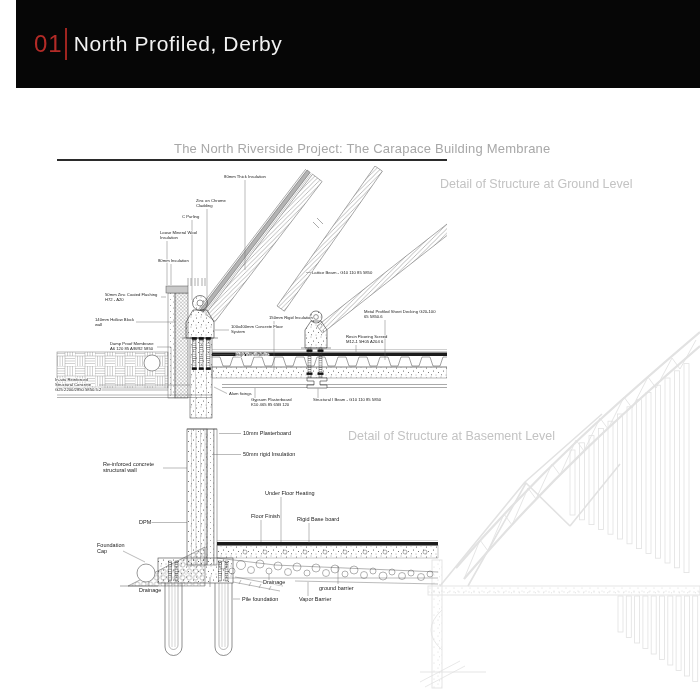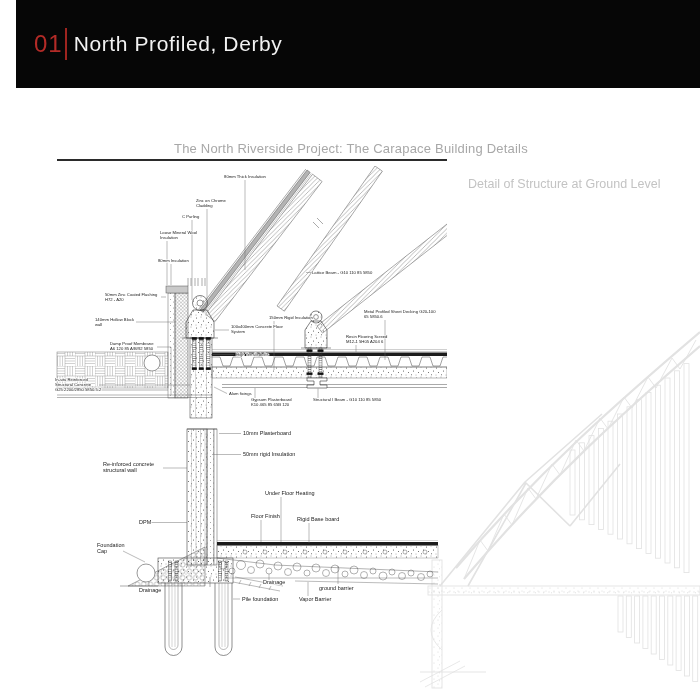--- a/index.html
+++ b/index.html
@@ -8,21 +8,21 @@
   
   .hdr{position:absolute;left:16px;top:0;width:700px;height:88px;background:#060606;
        display:flex;align-items:center;padding-left:18px;box-sizing:border-box;z-index:5;}
   .hdr .num{color:#b32b27;font-size:24px;letter-spacing:1px;}
   .hdr .bar{display:inline-block;width:2px;height:32px;background:#9e241f;margin:0 7px 0 2px;}
   .hdr .ttl{color:#f2f2f2;font-size:21px;letter-spacing:0.6px;font-weight:400;}
   
   .pgtitle{position:absolute;left:174px;top:141px;font-size:13px;color:#a8a8a8;
            letter-spacing:0.2px;z-index:2;}
   .rule{position:absolute;left:57px;top:159px;width:390px;height:2px;background:#2b2b2b;z-index:2;}
-  .sec1{position:absolute;left:468px;top:177px;font-size:12.5px;color:#c3c3c3;z-index:2;}
+  .sec1{position:absolute;left:440px;top:177px;font-size:12.5px;color:#c3c3c3;z-index:2;}
   .sec2{position:absolute;left:348px;top:429px;font-size:12.5px;color:#c3c3c3;z-index:2;}
   svg{position:absolute;}
   #wm{left:420px;top:330px;z-index:0;}
   #gd{left:55px;top:166px;z-index:1;}
   #bd{left:95px;top:425px;z-index:1;}
   .lab{fill:#1c1c1c;paint-order:stroke;stroke:#ffffff;stroke-width:1.2px;}
   .lab4{font-size:4.2px;}
   .lab5{font-size:5.5px;}
   .ldr{stroke:#666;stroke-width:0.45;fill:none;}
   .ln{stroke:#555;fill:none;}
@@ -119,23 +119,24 @@
       <path d="M22,280 Q0,300 22,320" stroke-width="0.8"></path>
     </g>
   </svg>
 
   <div class="hdr">
     <span class="num">01</span>
     <span class="bar"></span>
     <span class="ttl">North Profiled, Derby</span>
   </div>
 
-  <div class="pgtitle">The North Riverside Project: The Carapace Building Details</div>
+  <div class="pgtitle">The North Riverside Project: The Carapace Building Membrane</div>
   <div class="rule"></div>
   <div class="sec1">Detail of Structure at Ground Level</div>
+  <div class="sec2">Detail of Structure at Basement Level</div>
 
   <svg id="gd" width="392" height="258" viewBox="0 0 392 258">
 
     <g>
       <polygon points="145,144 252,4 255.2,6.4 148.2,146.4" fill="#b3b3b3" stroke="#555" stroke-width="0.5"></polygon>
       <path class="ln" d="M143.8,143.1 L250.8,3.1" stroke-width="0.5"></path>
       <path d="M149.4,147.3 L256.4,7.3" stroke="#888" stroke-width="0.45"></path>
       <polygon points="150.6,148.2 257.6,8.2 267.1,15.5 160.1,155.5" fill="url(#uhatch)" stroke="#555" stroke-width="0.5"></polygon>
       <path class="ln" d="M258,56 L264,62 M262,52 L268,58" stroke-width="0.5"></path>
     </g>

